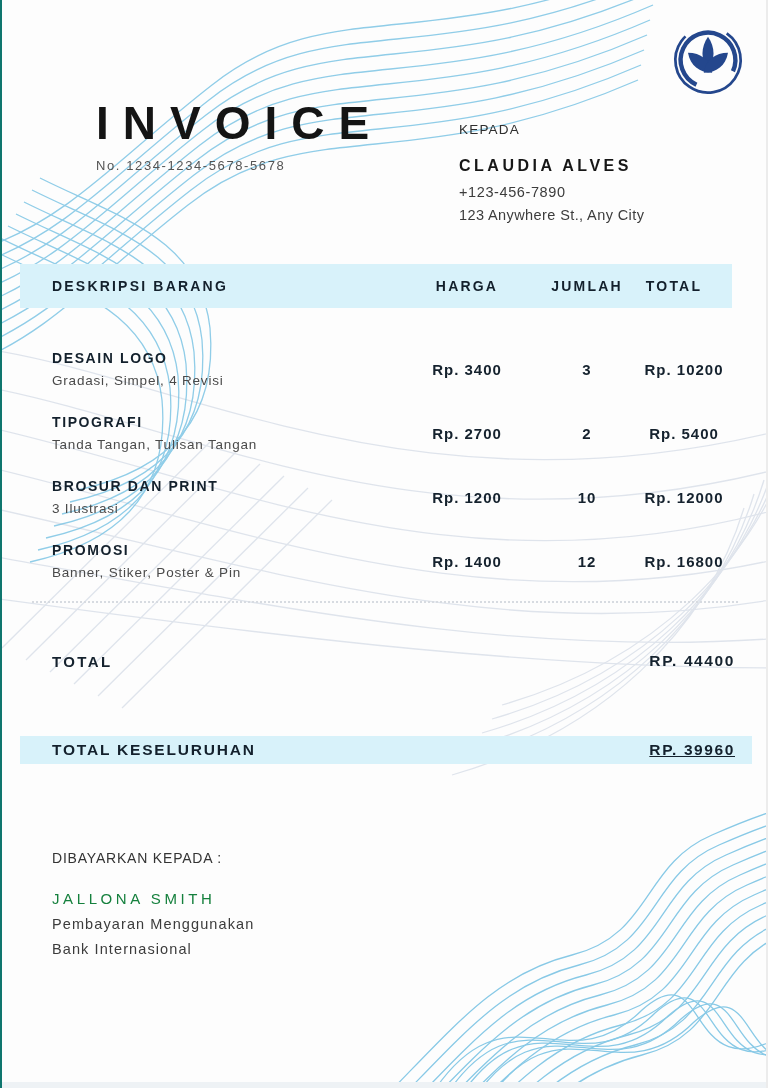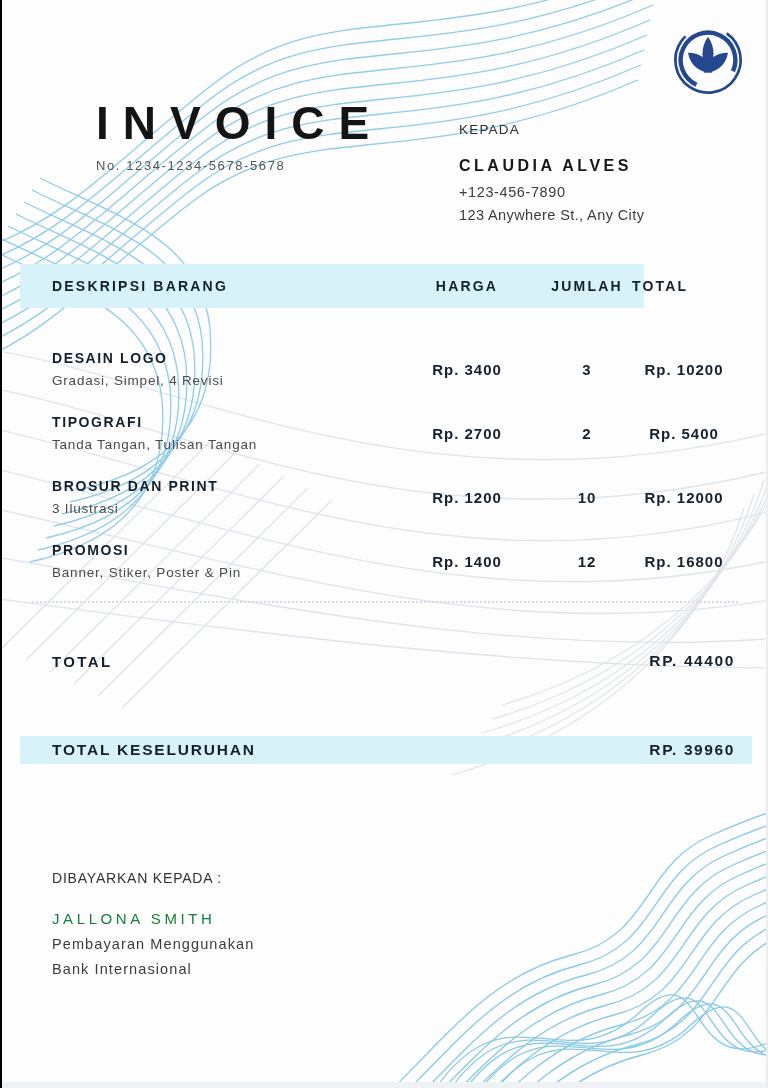--- a/index.html
+++ b/index.html
@@ -2,21 +2,21 @@
 <html><head>
 <meta charset="utf-8">
 <style>
   * { margin:0; padding:0; box-sizing:border-box; }
   html,body { background:#ffffff; }
   body { font-family:"Liberation Sans", sans-serif; color:#1b1b1b; }
 
   .page {
     position:relative; width:768px; height:1088px; margin:0 auto;
     background:#fdfdfd; overflow:hidden;
-    border-left:2px solid #000000; border-right:2px solid #ececec;
+    border-left:2px solid #0f766e; border-right:2px solid #ececec;
   }
   .page-bottom-strip {
     position:absolute; left:0; right:0; bottom:0; height:6px;
     background:#eef2f5;
   }
 
   svg.waves { position:absolute; left:0; top:0; width:768px; height:1088px; pointer-events:none; }
 
   
   .logo { position:absolute; left:666px; top:20px; width:80px; height:80px; }
@@ -34,21 +34,21 @@
   .recipient-name  { margin-top:20px; font-size:16px; font-weight:700; letter-spacing:3.5px; color:#161616; }
   .recipient-phone { margin-top:9px;  font-size:14.5px; color:#3c3c3c; letter-spacing:0.6px; }
   .recipient-address { margin-top:7px; font-size:14.5px; color:#3c3c3c; letter-spacing:0.4px; }
 
   
   .grid-cols {
     display:grid; grid-template-columns:340px 150px 90px 1fr;
     padding-left:32px; padding-right:16px; align-items:center;
   }
   .table-header {
-    position:absolute; left:18px; width:624px; top:264px; height:44px;
+    position:absolute; left:18px; width:712px; top:264px; height:44px;
     background:#d8f2fa;
   }
   .th { font-size:14px; font-weight:700; letter-spacing:2.2px; color:#13202c; }
   .th.center { text-align:center; }
 
   .rows { position:absolute; left:18px; width:732px; top:344px; }
   .row  { min-height:50px; margin-bottom:14px; }
   .item-name { font-size:14px; font-weight:700; letter-spacing:1.6px; color:#13202c; }
   .item-desc { margin-top:7px; font-size:13.5px; color:#4a4a4a; letter-spacing:0.8px; }
   .cell { text-align:center; font-size:15px; font-weight:700; letter-spacing:1px; color:#15222e; }
@@ -70,24 +70,24 @@
   .sum-value { font-size:15.5px; font-weight:700; letter-spacing:1.6px; color:#15222e; }
   .muted .sum-label, .muted .sum-value { color:#5b6570; font-weight:400; }
 
   .grand-bar {
     position:absolute; left:18px; width:732px; top:736px; height:28px;
     background:#d8f2fa;
     display:flex; justify-content:space-between; align-items:center;
     padding-left:32px; padding-right:17px;
   }
   .grand-label { font-size:15.5px; font-weight:700; letter-spacing:1.8px; color:#13202c; }
-  .grand-value { font-size:15.5px; font-weight:700; letter-spacing:1.6px; color:#13202c; }
-
-  
-  .payment { position:absolute; left:50px; top:870px; }
+  .grand-value { font-size:15.5px; font-weight:700; letter-spacing:1.6px; color:#13202c;text-decoration:underline; }
+
+  
+  .payment { position:absolute; left:50px; top:850px; }
   .payment-label { font-size:14px; color:#333333; letter-spacing:0.8px; }
   .payee-name { margin-top:24px; font-size:15px; font-weight:400; letter-spacing:3.6px; color:#15803d; }
   .payment-line { margin-top:9px; font-size:14.5px; color:#3c3c3c; letter-spacing:1.1px; }
 </style>
 </head>
 <body>
 
 <div class="page">
 
   <svg class="waves" viewBox="0 0 768 1088" xmlns="http://www.w3.org/2000/svg" xmlns:xlink="http://www.w3.org/1999/xlink">

